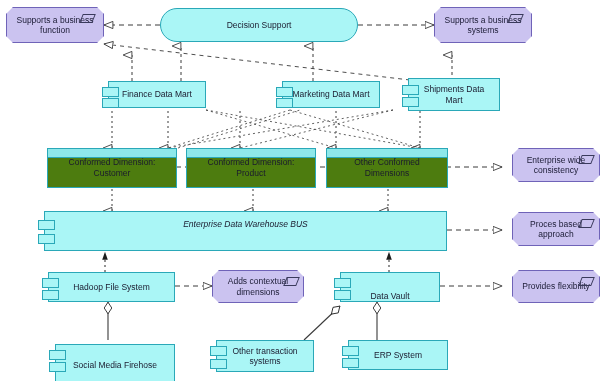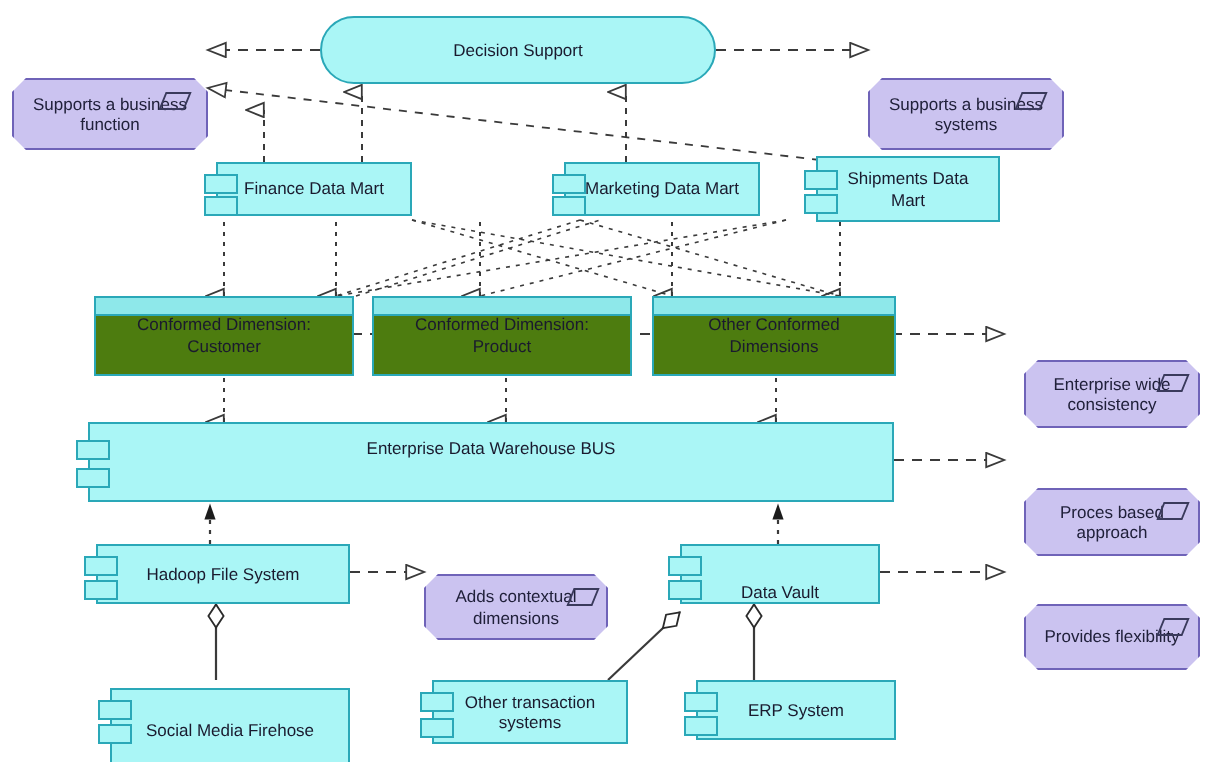--- a/index.html
+++ b/index.html
@@ -69,21 +69,20 @@
     border-radius:17px;
   }
 
   
   .note{
     background:#cbc3f0;
     border:1px solid #6f63b8;
     color:#20203a;
     clip-path:polygon(7px 0,calc(100% - 7px) 0,100% 7px,100% calc(100% - 7px),
                       calc(100% - 7px) 100%,7px 100%,0 calc(100% - 7px),0 7px);
-    margin-top:32px;
   }
   .note .pico{
     position:absolute;
     width:11px;height:7px;
     border:1px solid #3a3a5c;
     transform:skewX(-22deg);
     background:transparent;
   }
 </style>
 </head>
@@ -210,35 +209,35 @@
   </div>
 
   <div class="node dimbox" style="left:326px;top:148px;width:122px;height:40px;">
     <span class="band"></span>
     <span class="lbl">Other Conformed Dimensions</span>
   </div>
 
   <div class="node comp tall" style="left:44px;top:211px;width:403px;height:40px;">
     <span class="tab t1" style="top:8px;"></span>
     <span class="tab t2" style="top:22px;"></span>
-    <span class="lbl" style="margin-bottom:13px;">Enterprise Data Warehouse BUS</span>
+    <span class="lbl" style="margin-bottom:13px;font-style:italic;">Enterprise Data Warehouse BUS</span>
   </div>
 
   <div class="node note" style="left:512px;top:212px;width:88px;height:34px;">
     <span class="pico" style="right:6px;top:6px;"></span>
     <span class="lbl">Proces based approach</span>
   </div>
 
   <div class="node comp" style="left:48px;top:272px;width:127px;height:30px;">
     <span class="tab t1" style="top:5px;"></span>
     <span class="tab t2" style="top:17px;"></span>
     <span class="lbl">Hadoop File System</span>
   </div>
 
-  <div class="node note" style="left:212px;top:255px;width:92px;height:33px;">
+  <div class="node note" style="left:212px;top:270px;width:92px;height:33px;">
     <span class="pico" style="right:5px;top:6px;"></span>
     <span class="lbl">Adds contextual dimensions</span>
   </div>
 
   <div class="node comp" style="left:340px;top:272px;width:100px;height:30px;align-items:flex-end;">
     <span class="tab t1" style="top:5px;"></span>
     <span class="tab t2" style="top:17px;"></span>
     <span class="lbl">Data Vault</span>
   </div>
 

